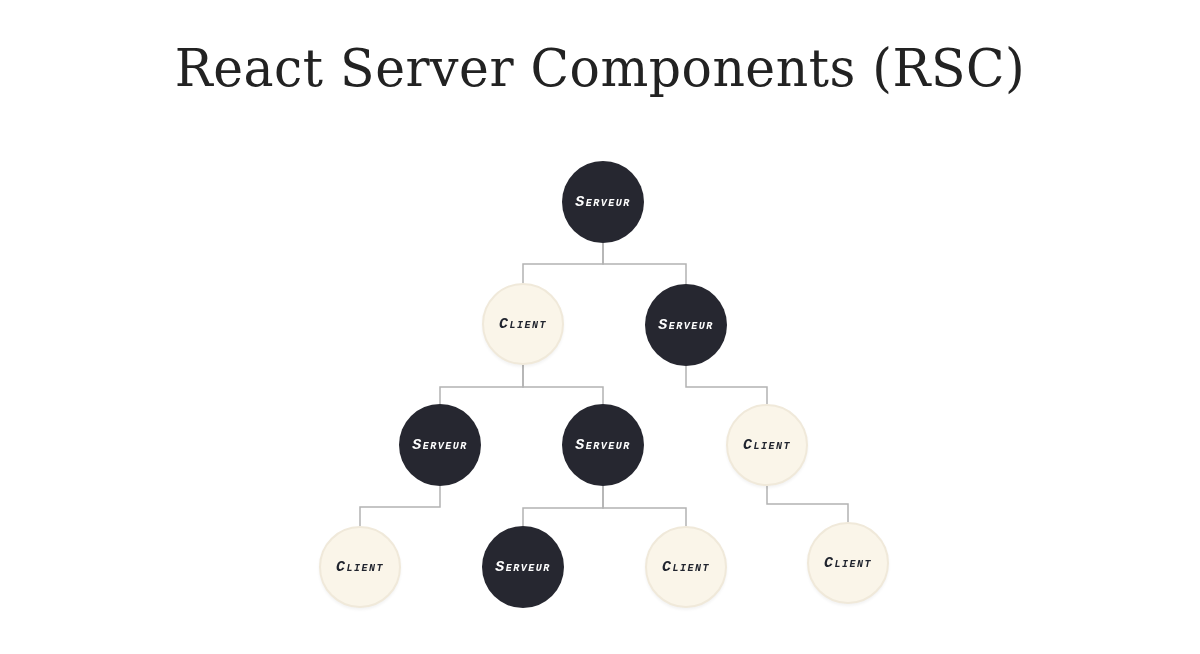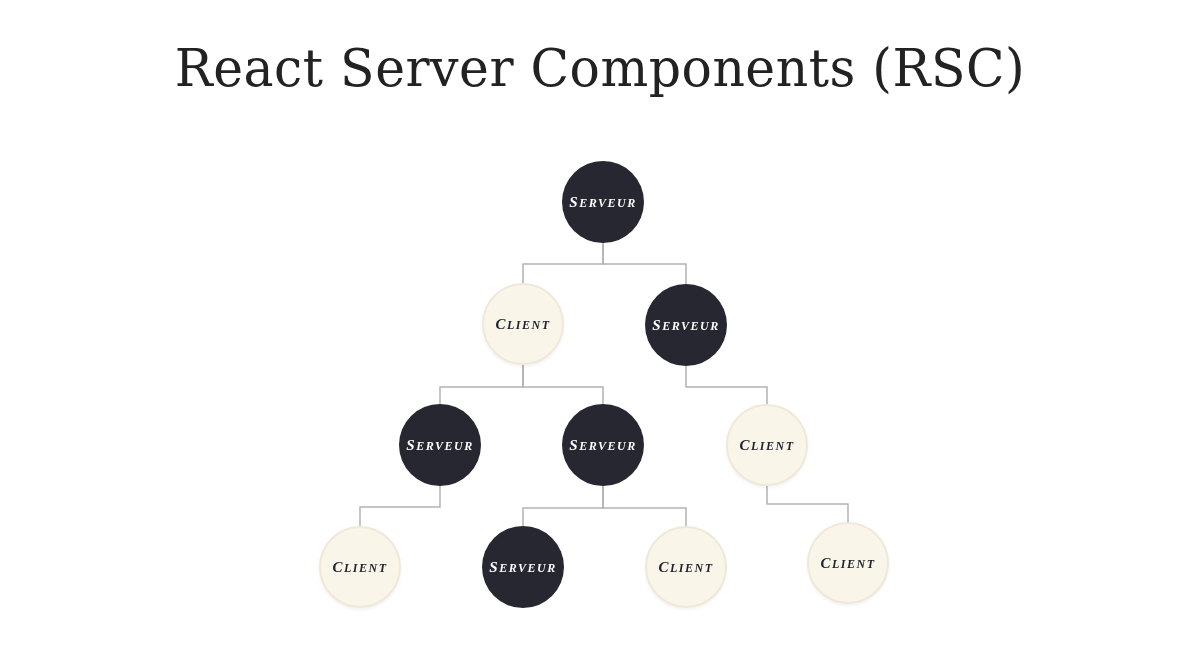--- a/index.html
+++ b/index.html
@@ -49,24 +49,24 @@
     background: var(--server-fill, #262730);
     color: var(--server-text, #ffffff);
   }
   .node.client {
     background: var(--client-fill, #faf5e9);
     color: var(--client-text, #20242e);
     border: 2px solid var(--client-border, #f0e9da);
     box-shadow: 0 2px 3px rgba(0,0,0,0.05);
   }
   .node-label {
-    font-family: Liberation Serif, serif;
+    font-family: Liberation Mono, monospace;
     font-weight: 700;
     font-style: italic;
-    font-size: 12px;
+    font-size: 10px;
     letter-spacing: 1.5px;
     text-transform: uppercase;
     line-height: 1;
     white-space: nowrap;
   }
   .node-label::first-letter {
     font-size: 15px;
   }
 </style>
 </head>

